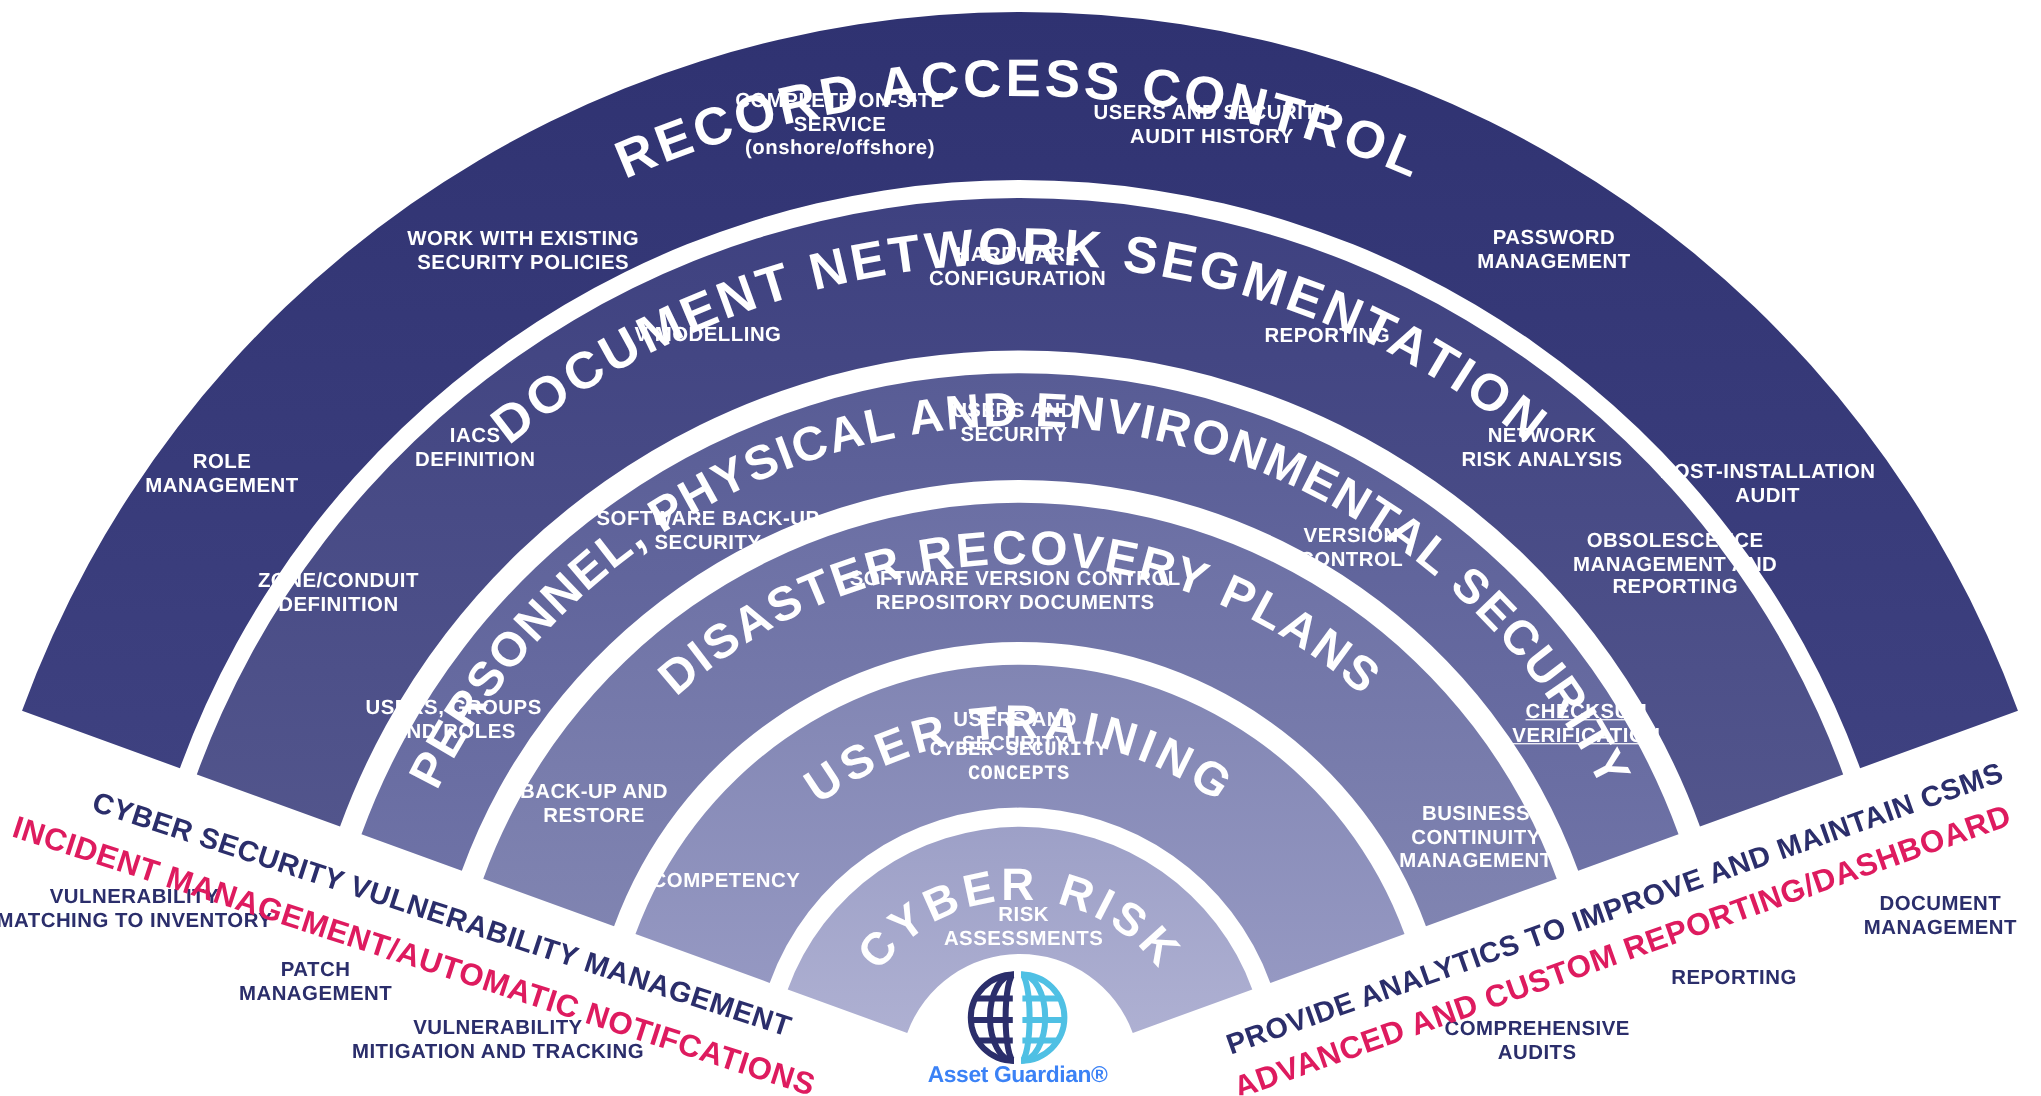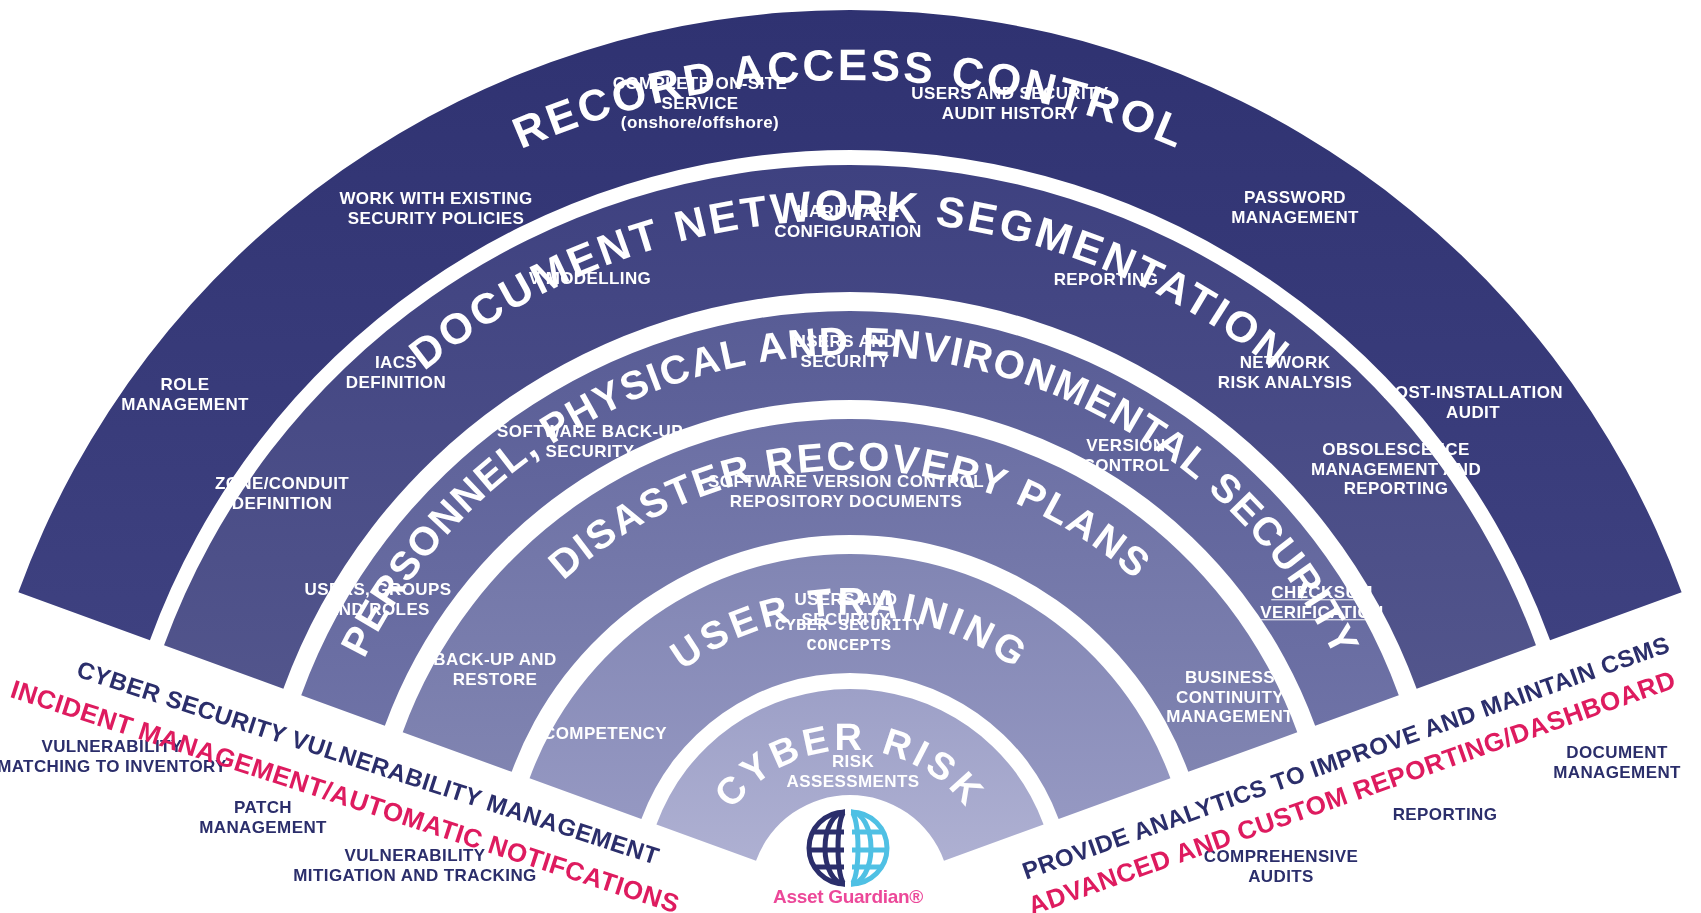--- a/index.html
+++ b/index.html
@@ -10,21 +10,21 @@
   #labels{position:absolute;left:0;top:0;width:100%;height:100%;pointer-events:none;}
   .label{position:absolute;transform:translate(-50%,-50%);text-align:center;
          font-weight:bold;font-size:17px;line-height:1.16;letter-spacing:0.4px;
          color:#ffffff;white-space:nowrap;}
   .label span{display:block;}
   .label.outside{color:#2b2e6b;}
   .diag{position:absolute;font-weight:bold;white-space:nowrap;letter-spacing:0.5px;}
   .diag.navy{color:#2b2e6b;}
   .diag.red{color:#de1b5f;}
   .brand-text{position:absolute;left:848px;top:897px;transform:translate(-50%,-50%);
-         font-weight:bold;font-size:19px;letter-spacing:-0.3px;color:#ec4899;white-space:nowrap;}
+         font-weight:bold;font-size:19px;letter-spacing:-0.3px;color:#3b82f6;white-space:nowrap;}
 </style>
 </head>
 <body>
 
 <div class="stage">
   <svg id="fan" width="1701" height="913" viewBox="0 0 1701 913">
     <defs id="fan-defs">
         <linearGradient id="grad-0" x1="0" y1="0" x2="0" y2="1">
           <stop offset="0" stop-color="#2f3271"></stop>
           <stop offset="1" stop-color="#3e4180"></stop>

